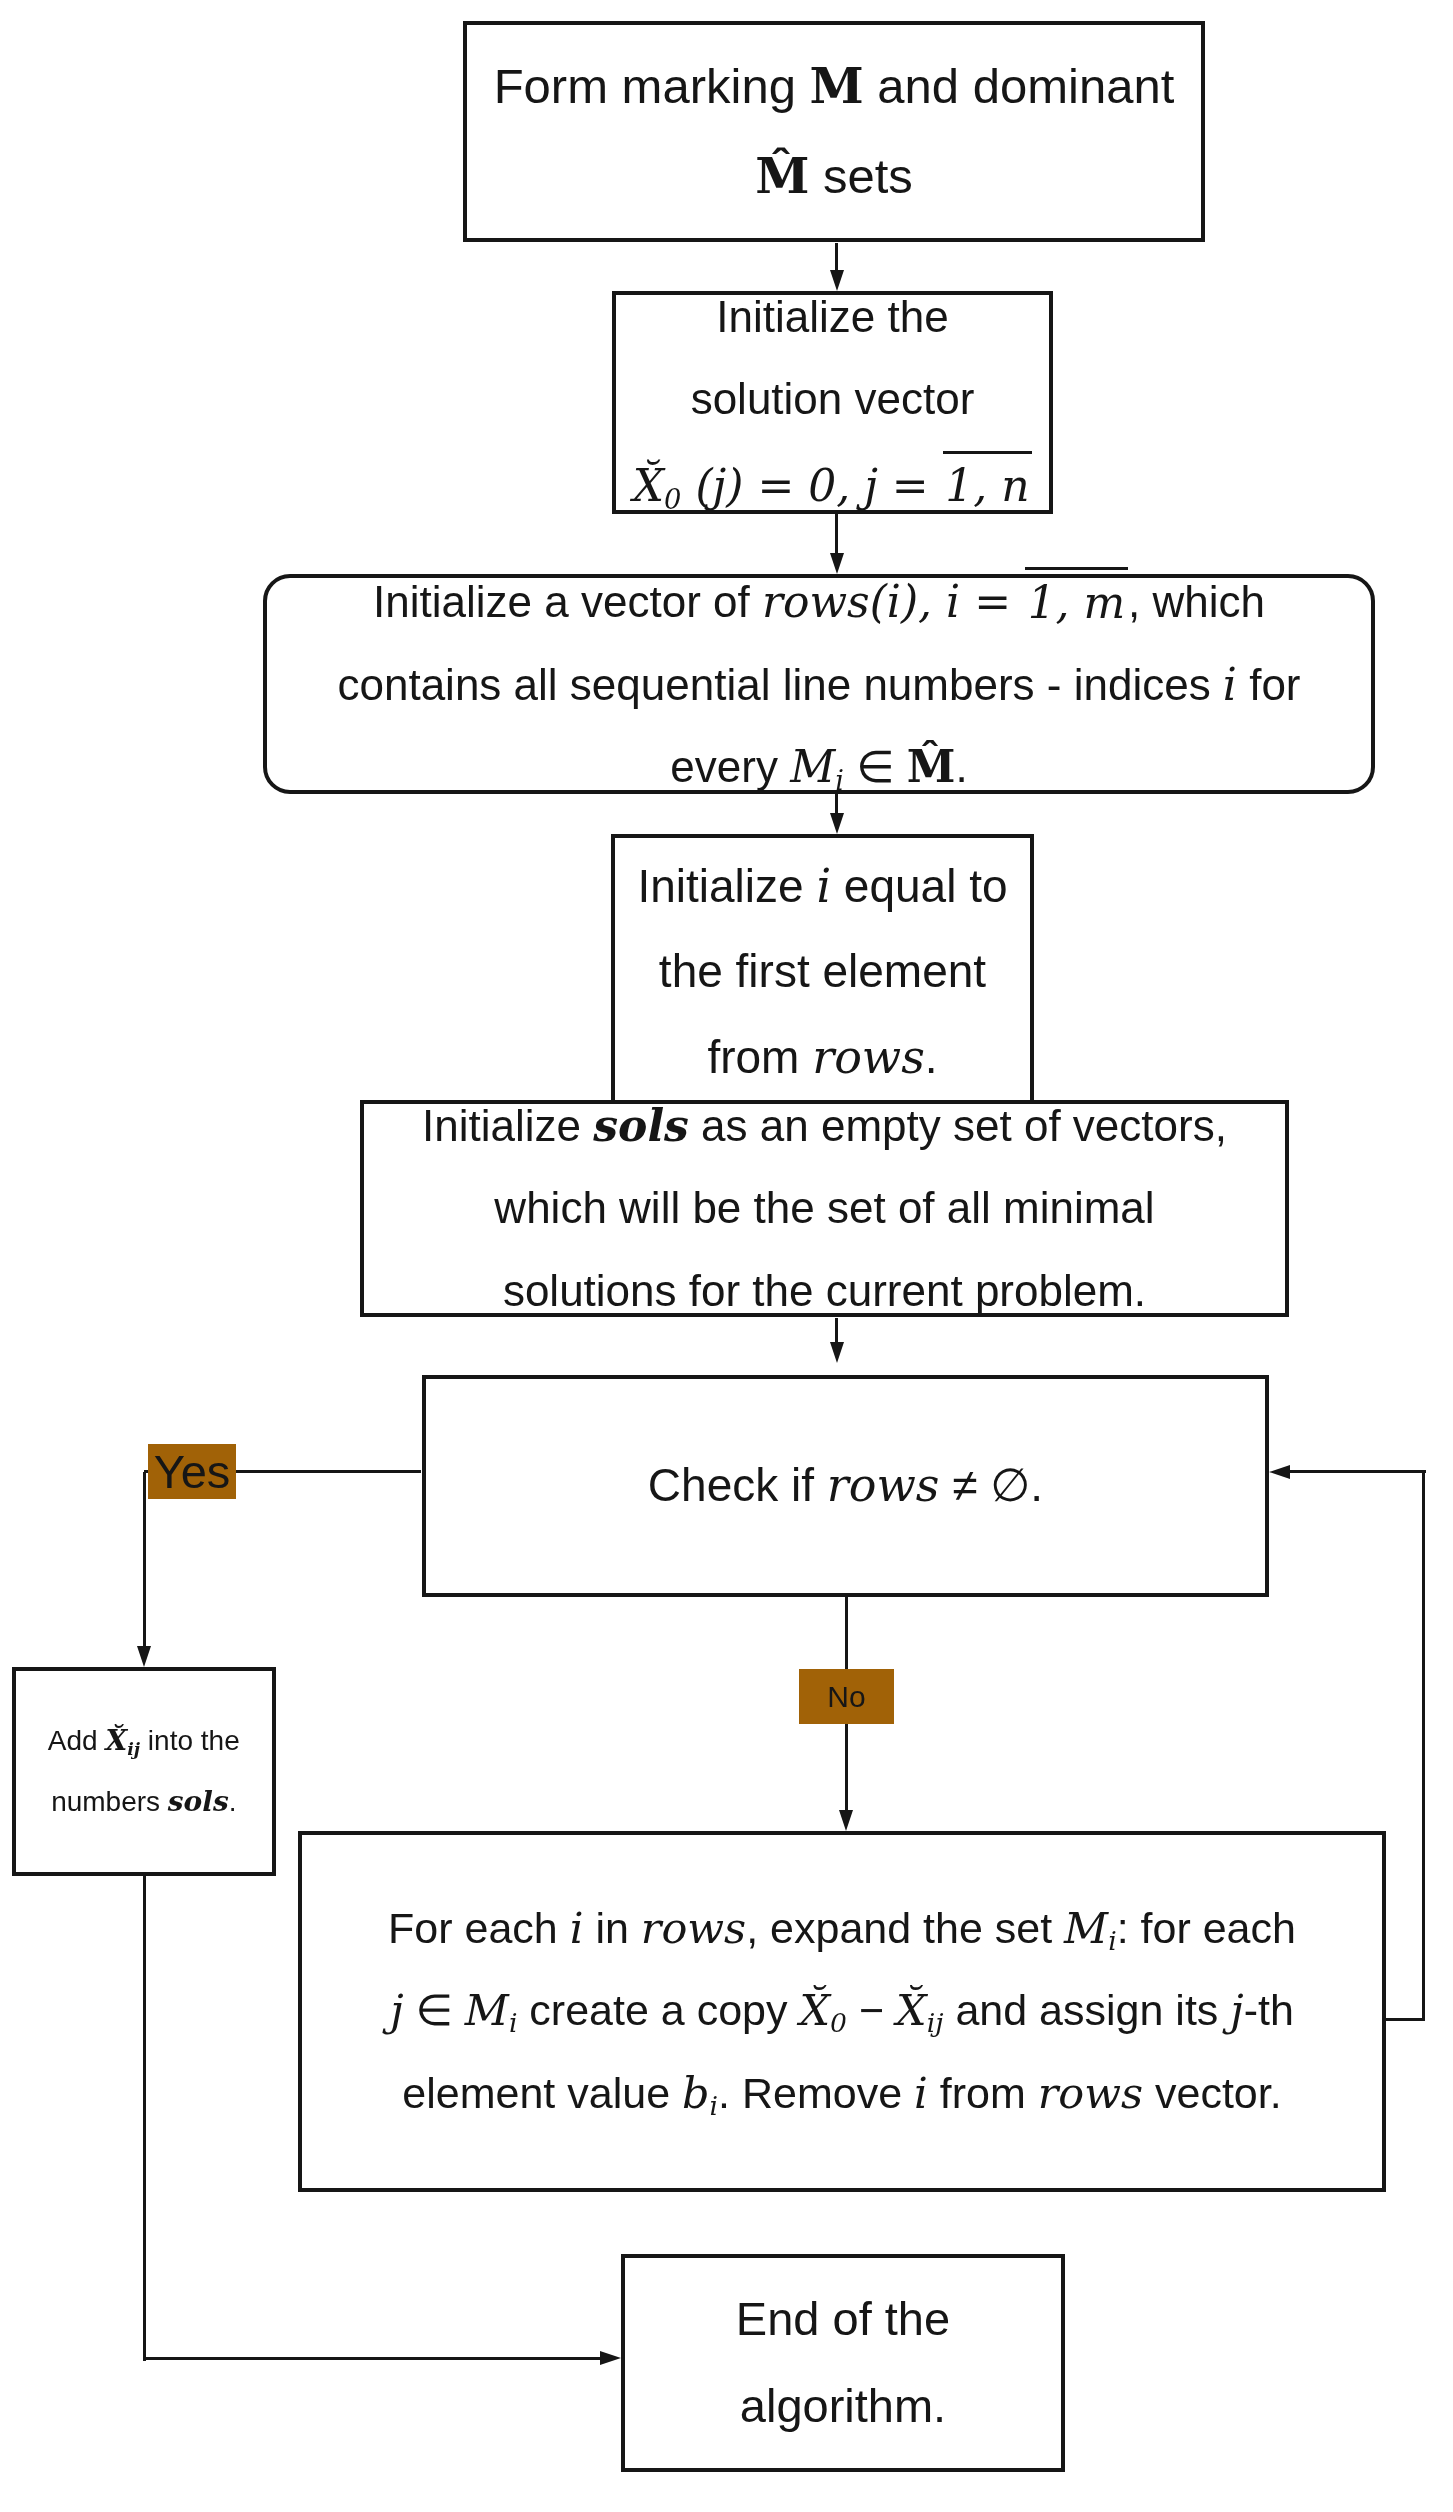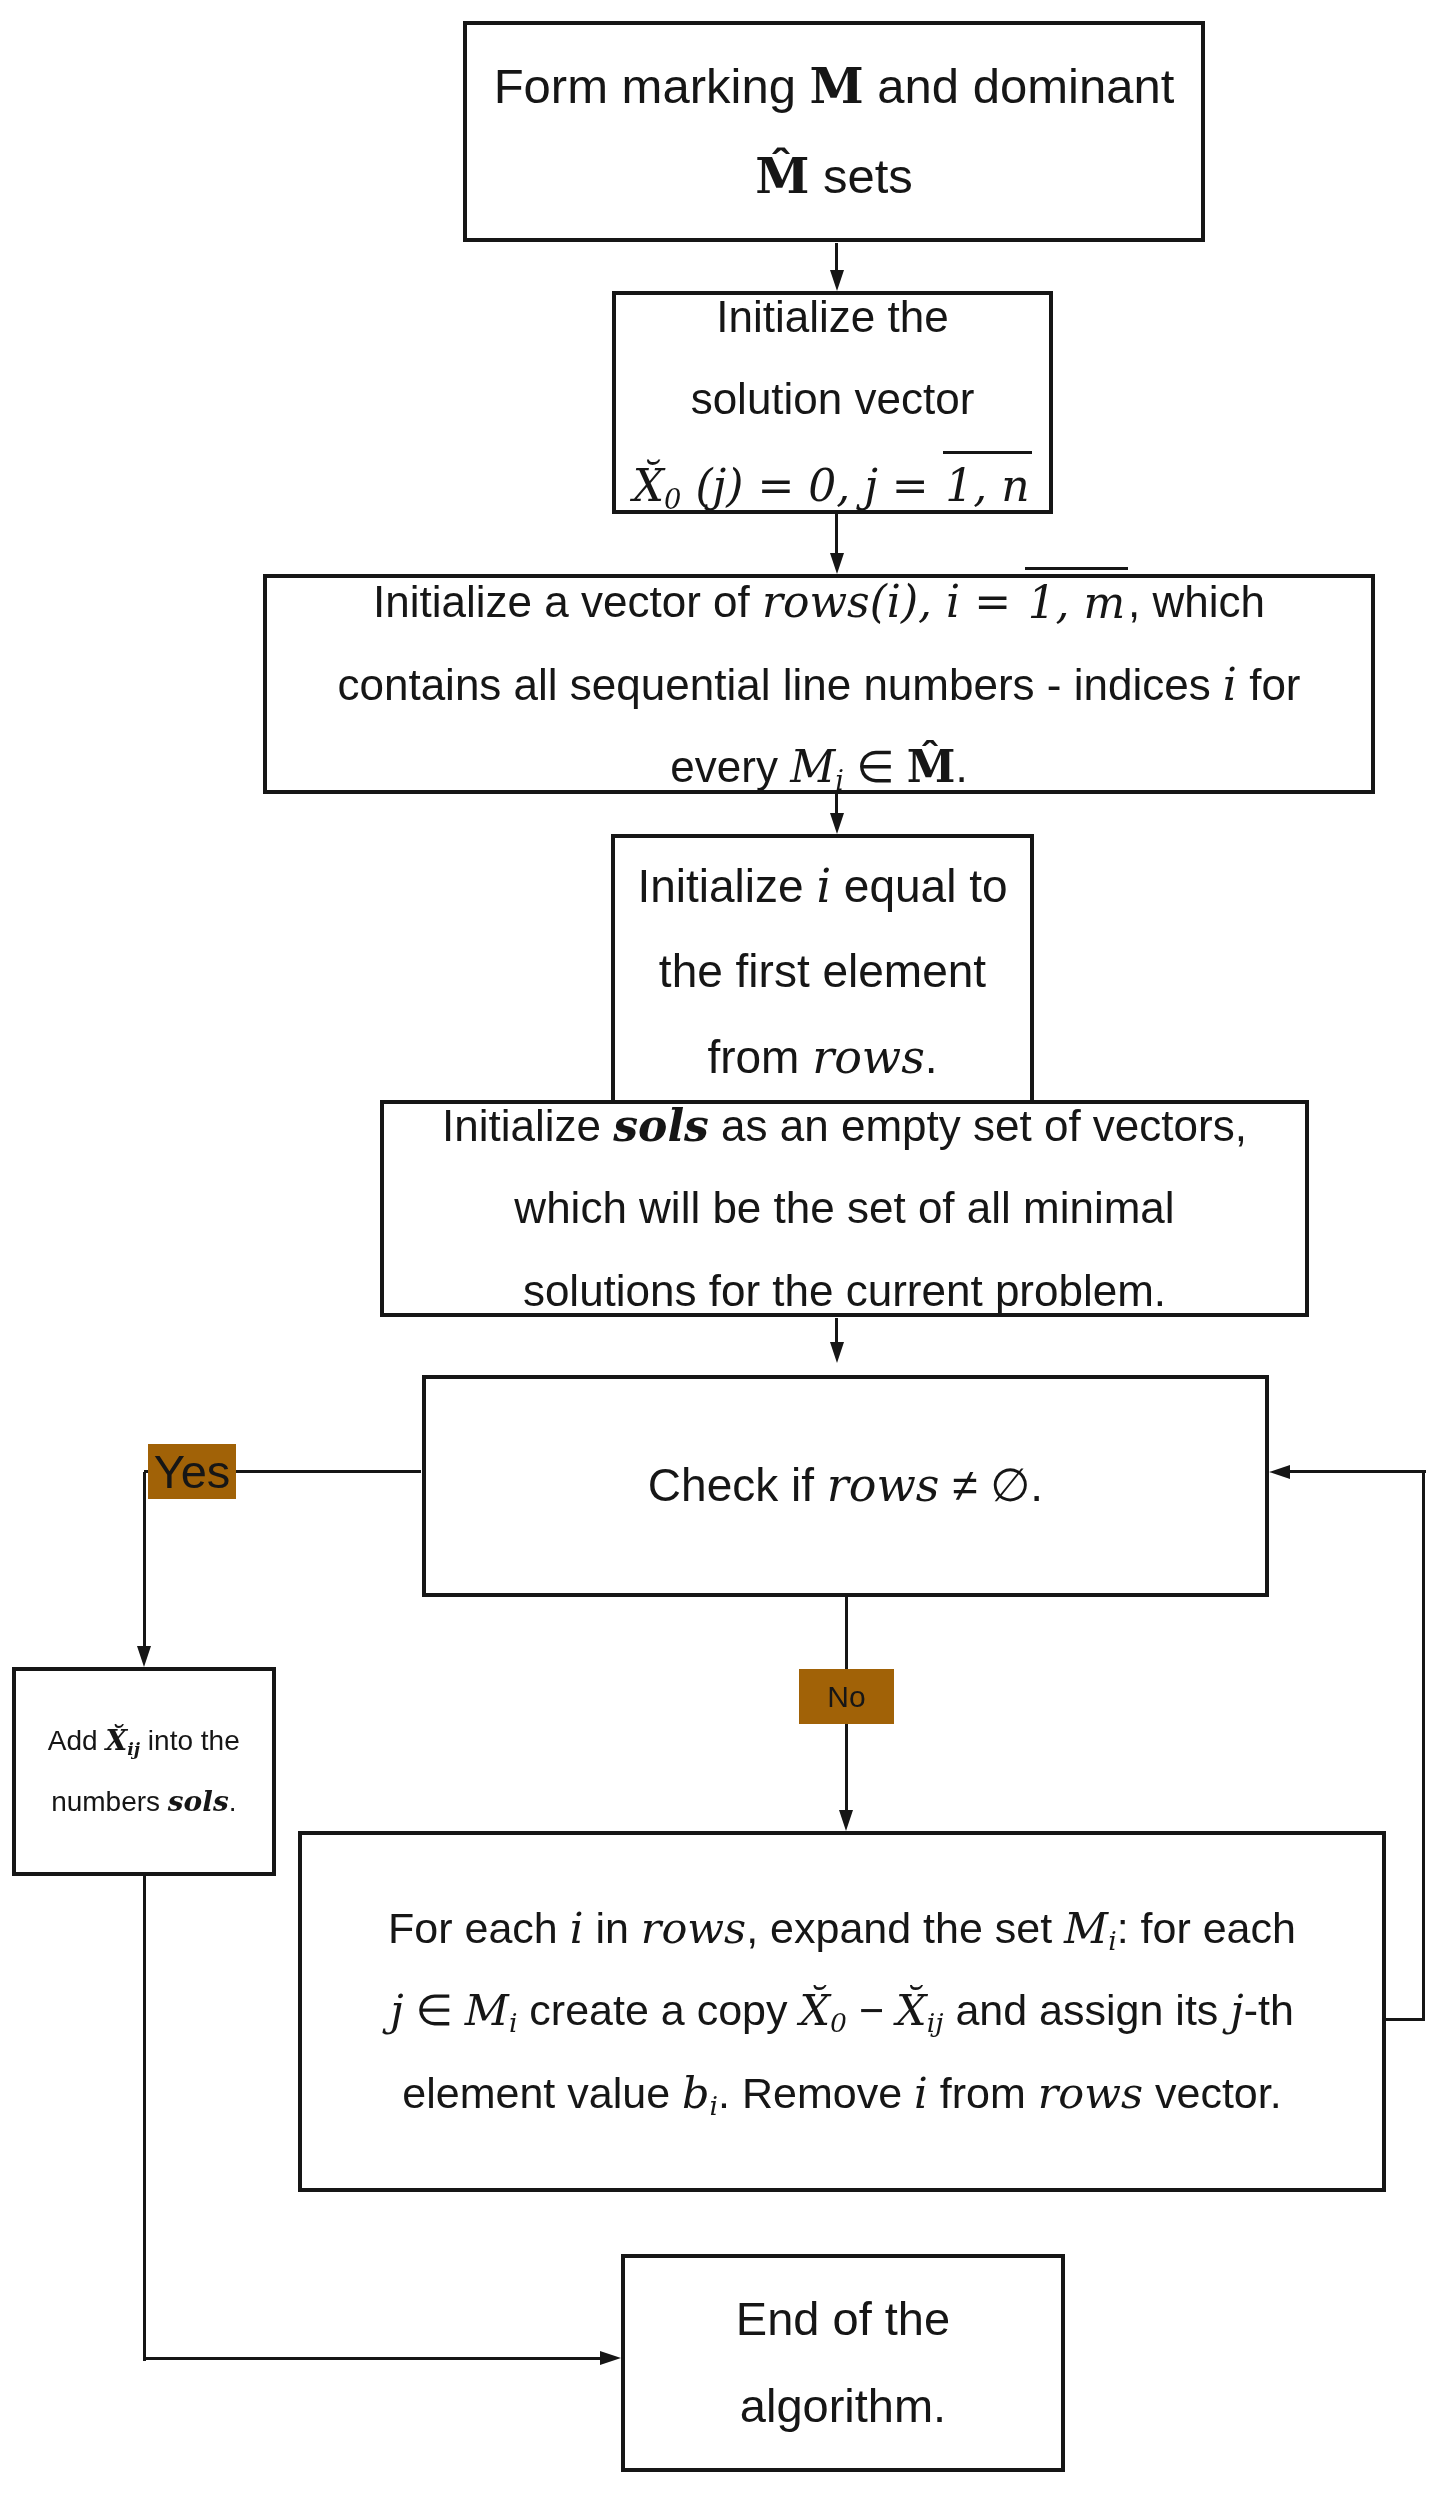--- a/index.html
+++ b/index.html
@@ -79,33 +79,33 @@
       <div class="ln"><span class="sg p">Form marking </span><span class="sg mb">M</span><span class="sg p"> and dominant</span></div>
       <div class="ln"><span class="sg mb">M̂</span><span class="sg p"> sets</span></div>
     </div>
 
   <div class="box" style="left:612px;top:291px;width:441px;height:223px;font-size:44px;">
       <div class="ln"><span class="sg p">Initialize the</span></div>
       <div class="ln"><span class="sg p">solution vector</span></div>
       <div class="ln"><span class="sg m">X̆</span><span class="sg sub">0</span><span class="sg m"> (j) = 0, j = </span><span class="sg over">1, n</span></div>
     </div>
 
-  <div class="box" style="left:263px;top:574px;width:1112px;height:220px;font-size:44px;">
+  <div class="box" style="left:263px;top:574px;width:1112px;height:220px;font-size:44px;border-radius:27px;">
       <div class="ln"><span class="sg p">Initialize a vector of </span><span class="sg m">rows(i), i = </span><span class="sg over">1, m</span><span class="sg p">, which</span></div>
       <div class="ln"><span class="sg p">contains all sequential line numbers - indices </span><span class="sg m">i</span><span class="sg p"> for</span></div>
       <div class="ln"><span class="sg p">every </span><span class="sg m">M</span><span class="sg sub">i</span><span class="sg p"> ∈ </span><span class="sg mb">M̂</span><span class="sg p">.</span></div>
     </div>
 
   <div class="box" style="left:611px;top:834px;width:423px;height:276px;font-size:46px;">
       <div class="ln"><span class="sg p">Initialize </span><span class="sg m">i</span><span class="sg p"> equal to</span></div>
       <div class="ln"><span class="sg p">the first element</span></div>
       <div class="ln"><span class="sg p">from </span><span class="sg m">rows</span><span class="sg p">.</span></div>
     </div>
 
-  <div class="box" style="left:380px;top:1100px;width:929px;height:217px;font-size:44px;">
+  <div class="box" style="left:360px;top:1100px;width:929px;height:217px;font-size:44px;">
       <div class="ln"><span class="sg p">Initialize </span><span class="sg mbi">sols</span><span class="sg p"> as an empty set of vectors,</span></div>
       <div class="ln"><span class="sg p">which will be the set of all minimal</span></div>
       <div class="ln"><span class="sg p">solutions for the current problem.</span></div>
     </div>
 
   <div class="box" style="left:422px;top:1363px;width:847px;height:222px;font-size:46px;margin-top:12px;">
       <div class="ln"><span class="sg p">Check if </span><span class="sg m">rows</span><span class="sg p"> ≠ ∅</span><span class="sg p">.</span></div>
     </div>
 
   <div class="box" style="left:11.8px;top:1667px;width:264px;height:209px;font-size:28px;">

